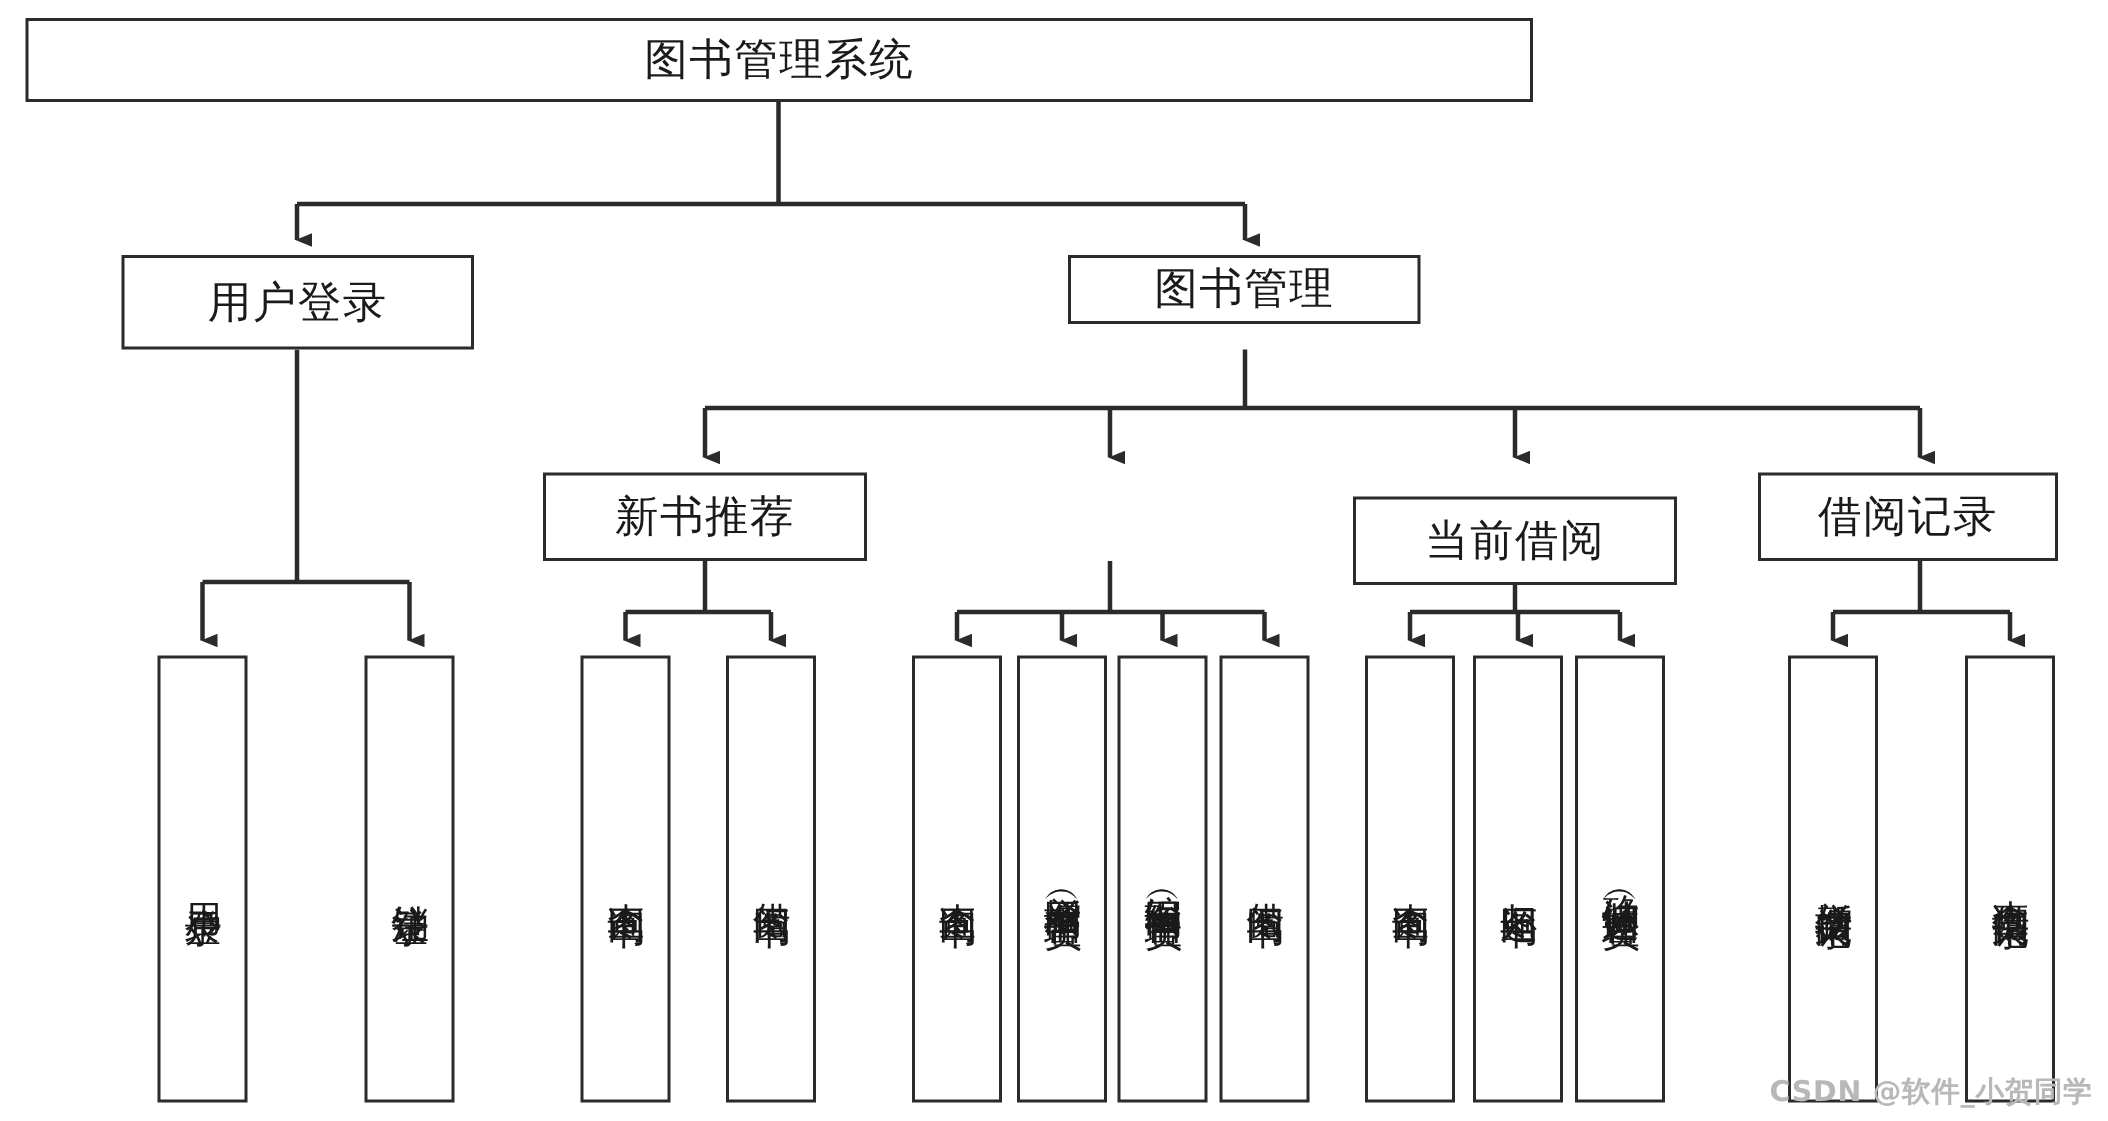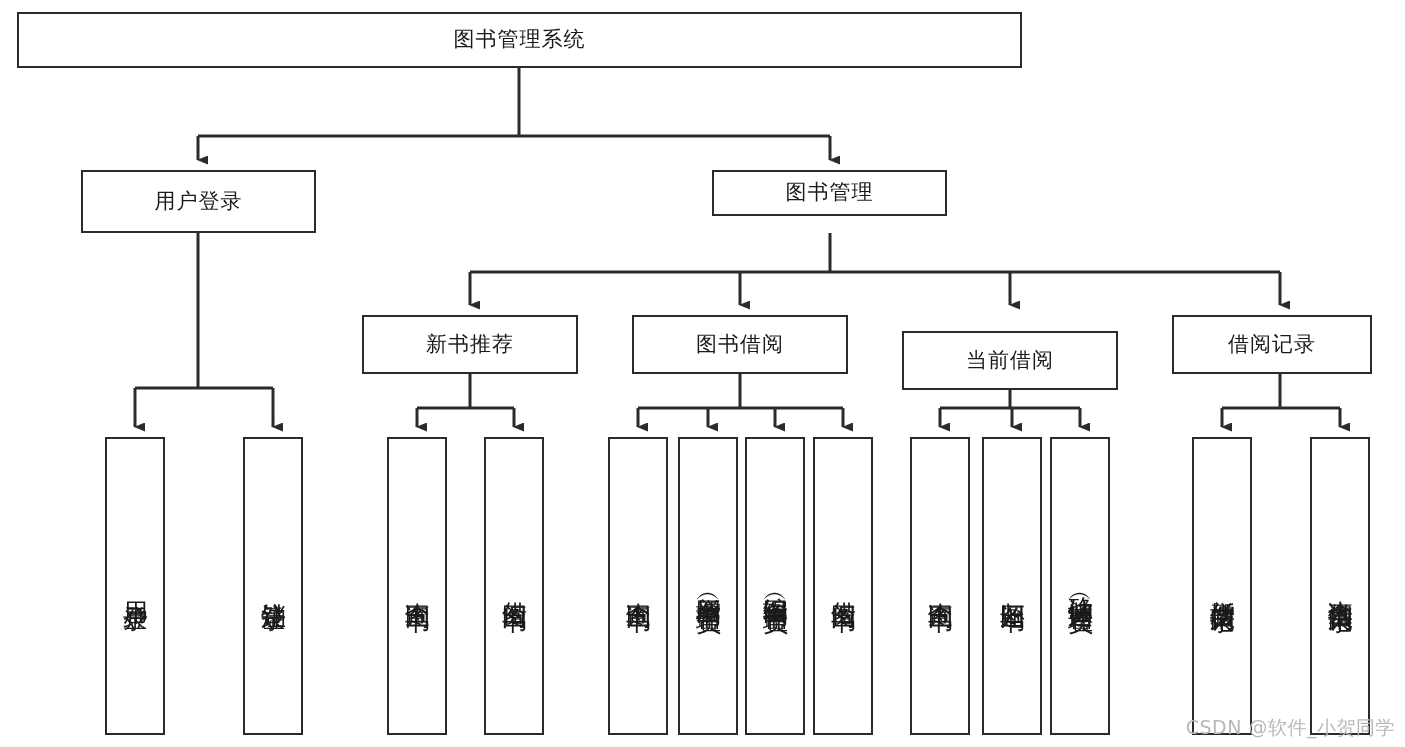--- a/index.html
+++ b/index.html
@@ -28,21 +28,21 @@
     position: absolute;
     box-sizing: border-box;
     background: #ffffff;
     border: 2px solid #2b2b2b;
     display: flex;
     align-items: center;
     justify-content: center;
     color: #1a1a1a;
   }
   .node-h {
-    font-size: 21px;
+    font-size: 29px;
     line-height: 1.1;
     letter-spacing: 1px;
     white-space: nowrap;
   }
   .node-v {
     writing-mode: vertical-rl;
     text-orientation: upright;
     font-size: 25px;
     line-height: 1.12;
     letter-spacing: 2px;
@@ -51,20 +51,21 @@
   }
   #watermark {
     position: absolute;
     right: 10px;
     bottom: 6px;
     font-size: 19px;
     color: #b8b8b8;
     letter-spacing: 0.5px;
     white-space: nowrap;
     font-family: "DejaVu Sans", "Liberation Sans", sans-serif;
+    font-weight: bold;
   }
 </style>
 </head>
 <body>
 
 <div id="diagram-root">
 
   <svg id="edge-layer" viewBox="0 0 1405 747" xmlns="http://www.w3.org/2000/svg">
     <defs>
       <marker id="arrowhead" markerWidth="9" markerHeight="11" refX="4.5" refY="10" orient="auto" markerUnits="userSpaceOnUse">
@@ -126,21 +127,20 @@
       <path d="M 1340,408 L 1340,427" marker-end="url(#arrowhead)"></path>
     </g>
   </svg>
 
   <div class="node node-h" style="left: 17px; top: 12px; width: 1005px; height: 56px;">图书管理系统</div>
 
   <div class="node node-h" style="left: 81px; top: 170px; width: 235px; height: 63px;">用户登录</div>
   <div class="node node-h" style="left: 712px; top: 170px; width: 235px; height: 46px;">图书管理</div>
 
   <div class="node node-h" style="left: 362px; top: 315px; width: 216px; height: 59px;">新书推荐</div>
-  <div class="node node-h" style="left: 632px; top: 315px; width: 216px; height: 59px;">图书借阅</div>
   <div class="node node-h" style="left: 902px; top: 331px; width: 216px; height: 59px;">当前借阅</div>
   <div class="node node-h" style="left: 1172px; top: 315px; width: 200px; height: 59px;">借阅记录</div>
 
   <div class="node node-v" style="left: 105px; top: 437px; width: 60px; height: 298px;">用户登录</div>
   <div class="node node-v" style="left: 243px; top: 437px; width: 60px; height: 298px;">注销登录</div>
   <div class="node node-v" style="left: 387px; top: 437px; width: 60px; height: 298px;">查询图书</div>
   <div class="node node-v" style="left: 484px; top: 437px; width: 60px; height: 298px;">借阅图书</div>
   <div class="node node-v" style="left: 608px; top: 437px; width: 60px; height: 298px;">查询图书</div>
   <div class="node node-v" style="left: 678px; top: 437px; width: 60px; height: 298px;">新增图书（管理员）</div>
   <div class="node node-v" style="left: 745px; top: 437px; width: 60px; height: 298px;">编辑图书（管理员）</div>

